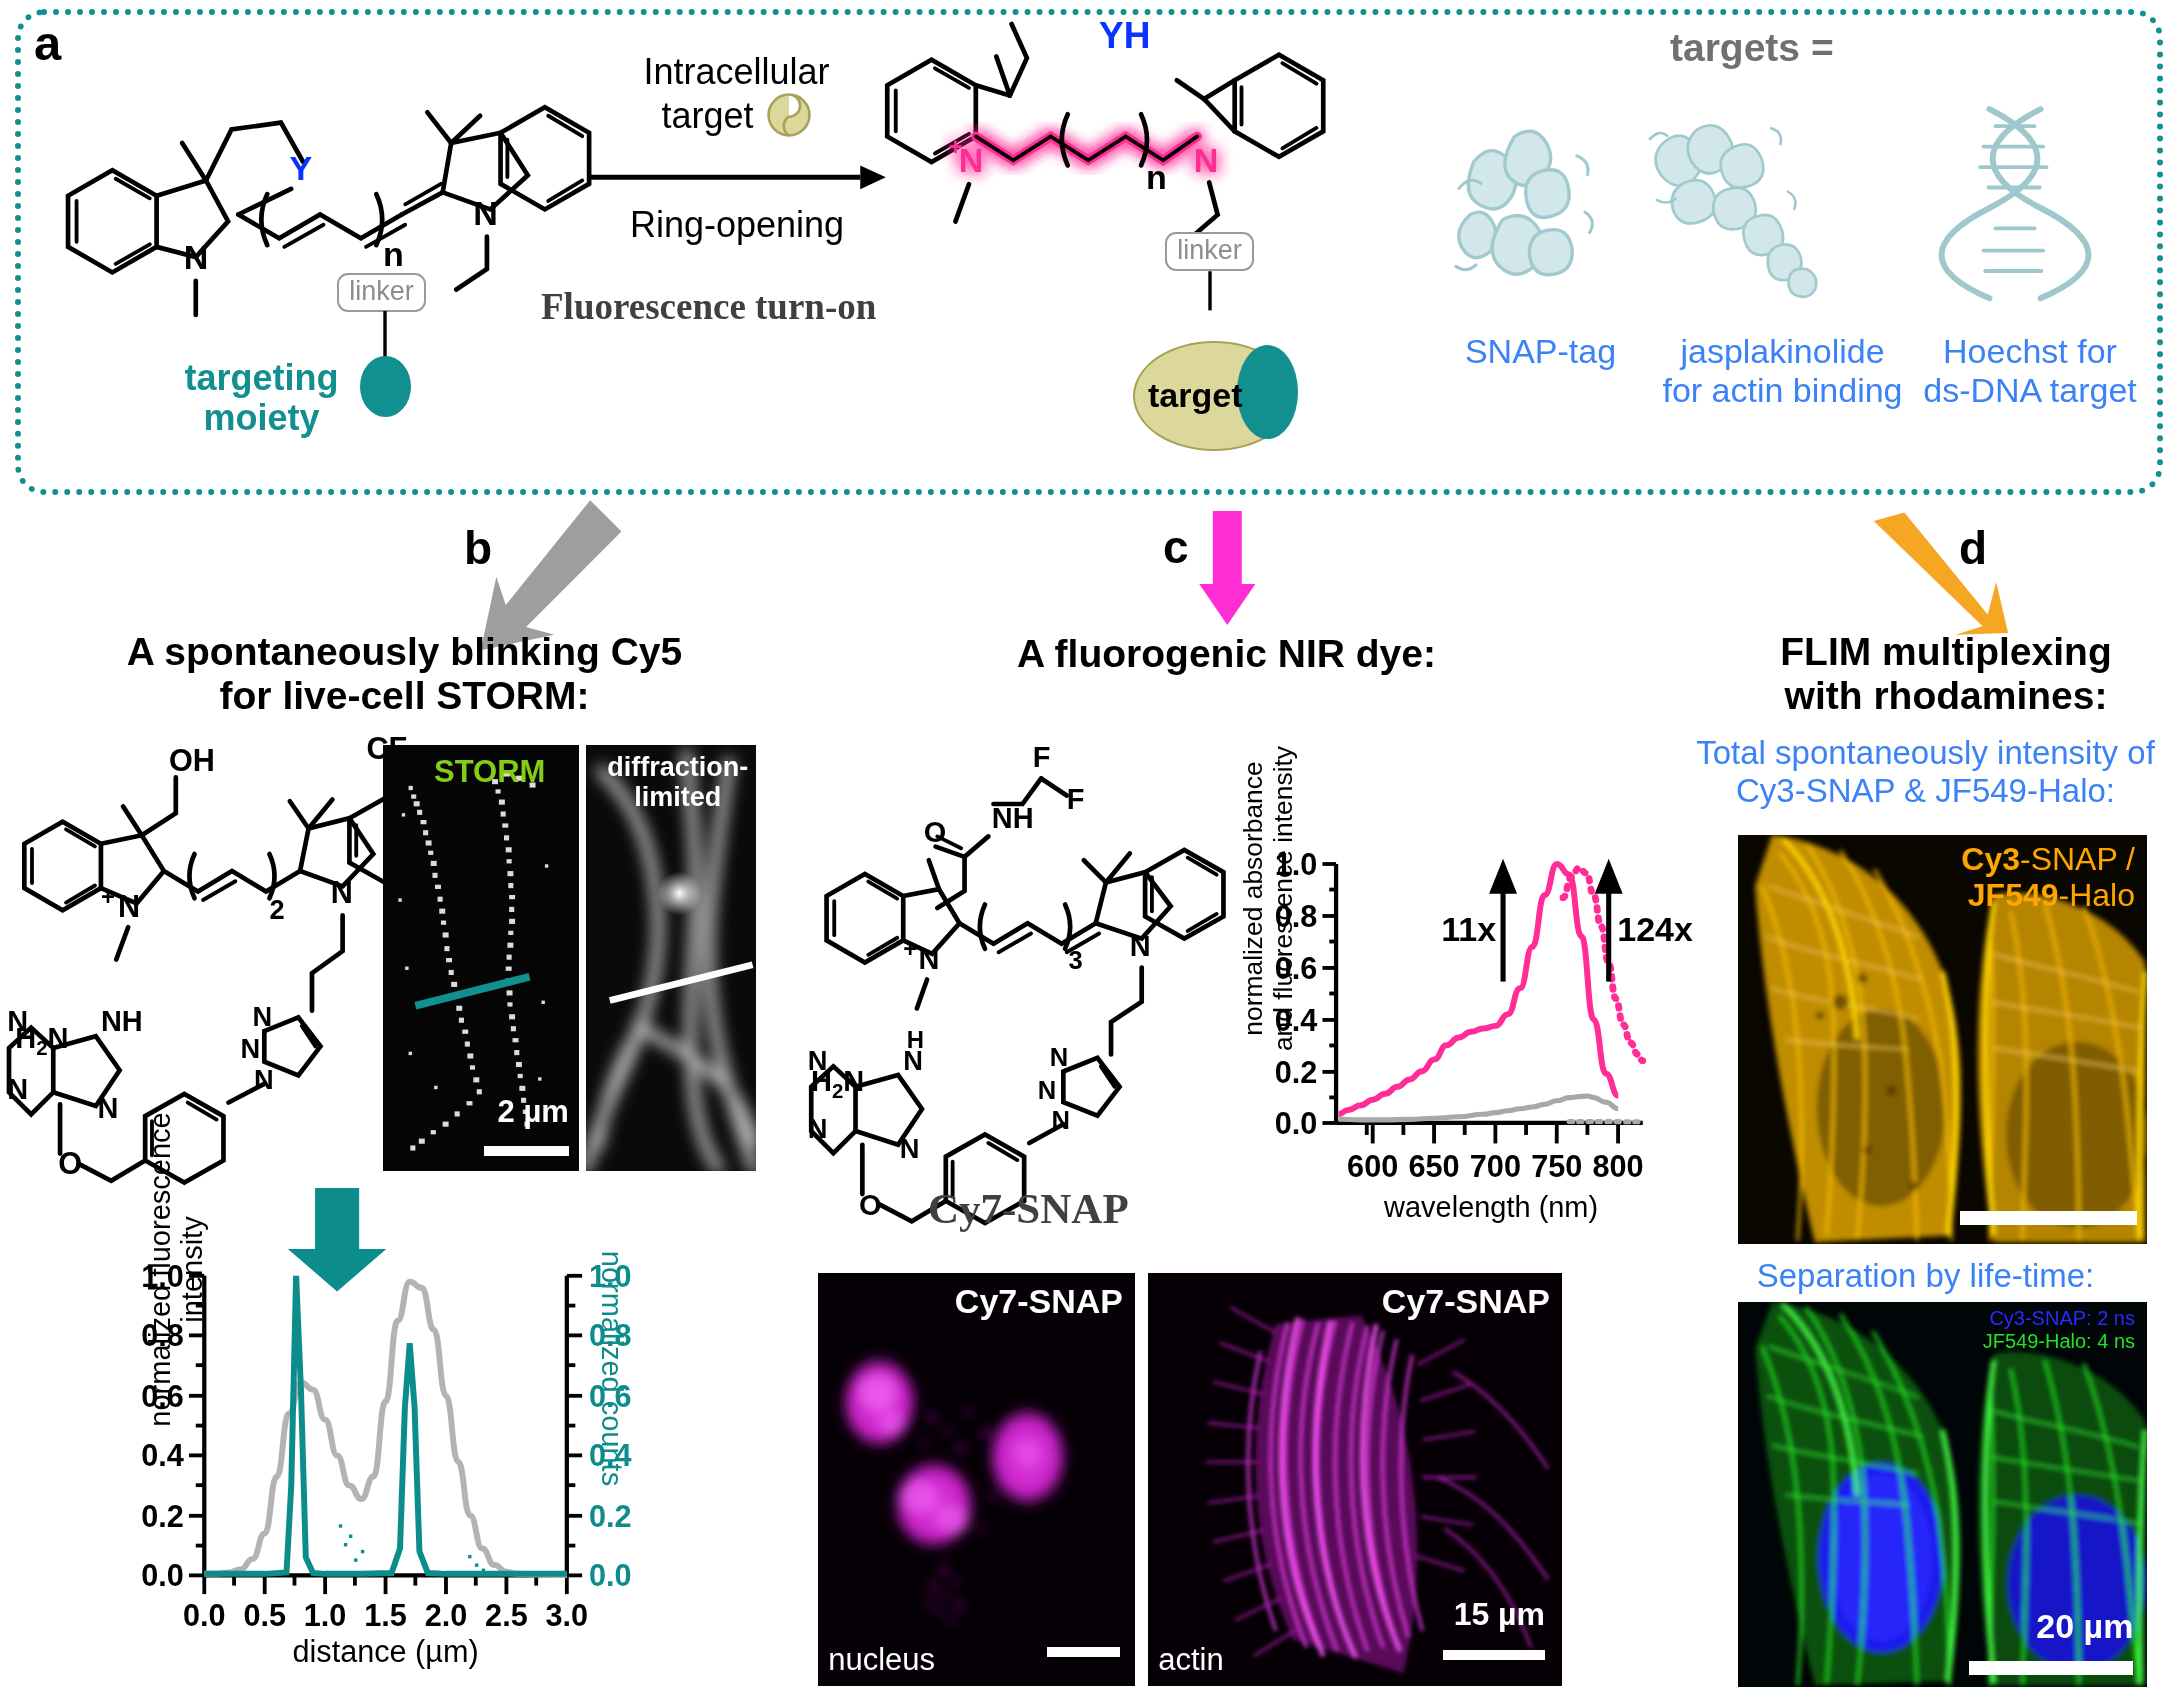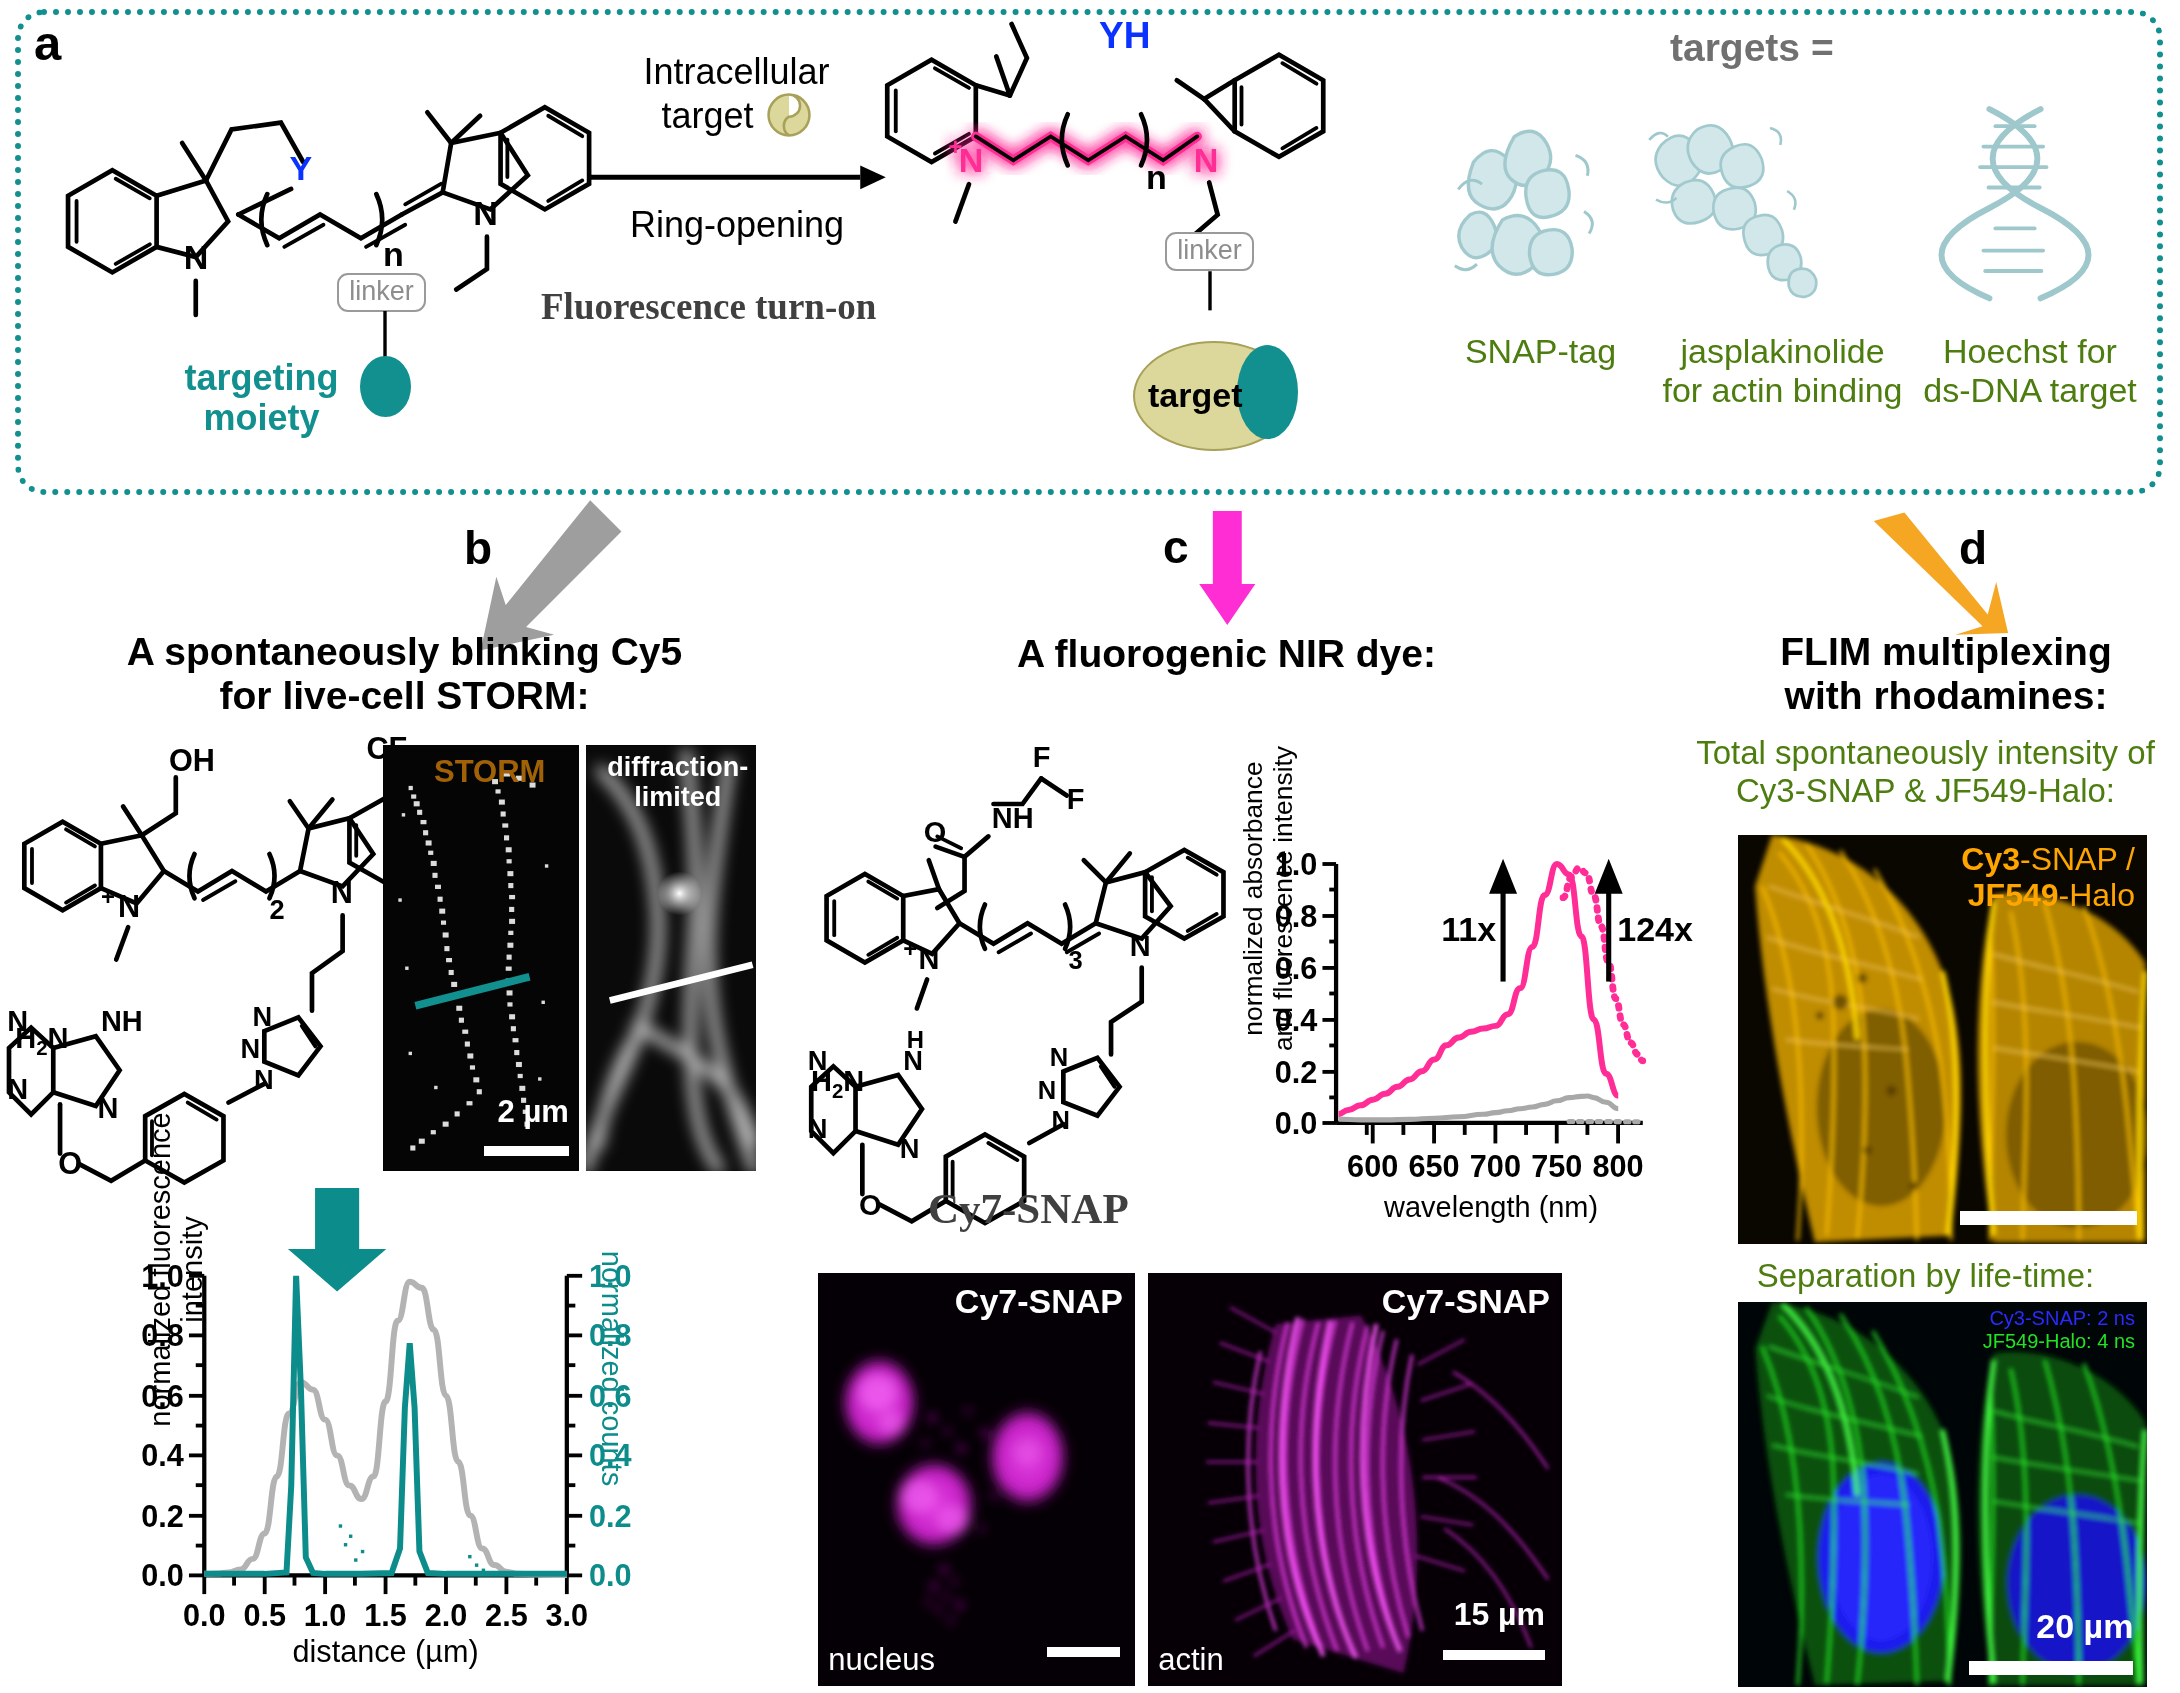--- a/index.html
+++ b/index.html
@@ -8,21 +8,21 @@
   .abs{position:absolute;}
   .ctr{text-align:center;}
 
   
   #panel-a-box{left:15.3px;top:8.5px;width:2148px;height:486px;
       border:6px dotted #128f8f;border-radius:29px;box-sizing:border-box;}
   #panel-a-letter{left:34px;top:19px;font-size:49px;font-weight:bold;line-height:1;}
 
   
   .hdr-black{font-weight:bold;font-size:39px;line-height:1.12;}
-  .grey-txt{color:#4d7c0f;font-size:34px;line-height:1.16;}
+  .grey-txt{color:#3b82f6;font-size:34px;line-height:1.16;}
 
   
   svg{display:block;overflow:visible;}
   .bond{stroke:#000;stroke-width:5.5;fill:none;stroke-linecap:round;}
   .bondthin{stroke:#000;stroke-width:4.5;fill:none;stroke-linecap:round;}
   .glow{stroke:#ff2d95;stroke-width:11;fill:none;stroke-linecap:round;
         filter:url(#pinkglow);}
   .atom{font-family:"Liberation Sans",sans-serif;font-size:40px;font-weight:600;fill:#000;}
   .atomS{font-family:"Liberation Sans",sans-serif;font-size:28px;font-weight:600;fill:#000;}
   .atomBlue{fill:#0a33ff;}
@@ -433,21 +433,21 @@
         <rect x="190" y="140" width="4" height="4"></rect>
       <rect x="186" y="300" width="4" height="4"></rect>
         <rect x="30" y="360" width="4" height="4"></rect>
       <rect x="182" y="390" width="4" height="4"></rect>
         <rect x="60" y="400" width="4" height="4"></rect>
     </g>
   </svg>
   <svg width="196" height="426" style="position:absolute;left:0;top:0;" viewBox="0 0 230 500">
     <line x1="38" y1="306" x2="172" y2="272" stroke="#128f8f" stroke-width="9"></line>
   </svg>
-  <div class="imglabel" style="left:51px;top:8.5px;font-size:31px;color:#a16207;">STORM</div>
+  <div class="imglabel" style="left:51px;top:8.5px;font-size:31px;color:#84cc16;">STORM</div>
   <div class="imglabel" style="right:10.2px;bottom:41px;font-size:31px;">2 µm</div>
   <div class="scalebar" style="right:10.2px;bottom:15.3px;width:85px;height:9.4px;"></div>
 </div>
 
 <div class="micro" id="dl-img" style="left:586px;top:745px;width:170px;height:426px;">
   <svg width="170" height="426" style="position:absolute;left:0;top:0;" viewBox="0 0 200 500">
     <defs>
       <filter id="blurDL" x="-30%" y="-30%" width="160%" height="160%">
         <feGaussianBlur stdDeviation="9"></feGaussianBlur>
       </filter>

